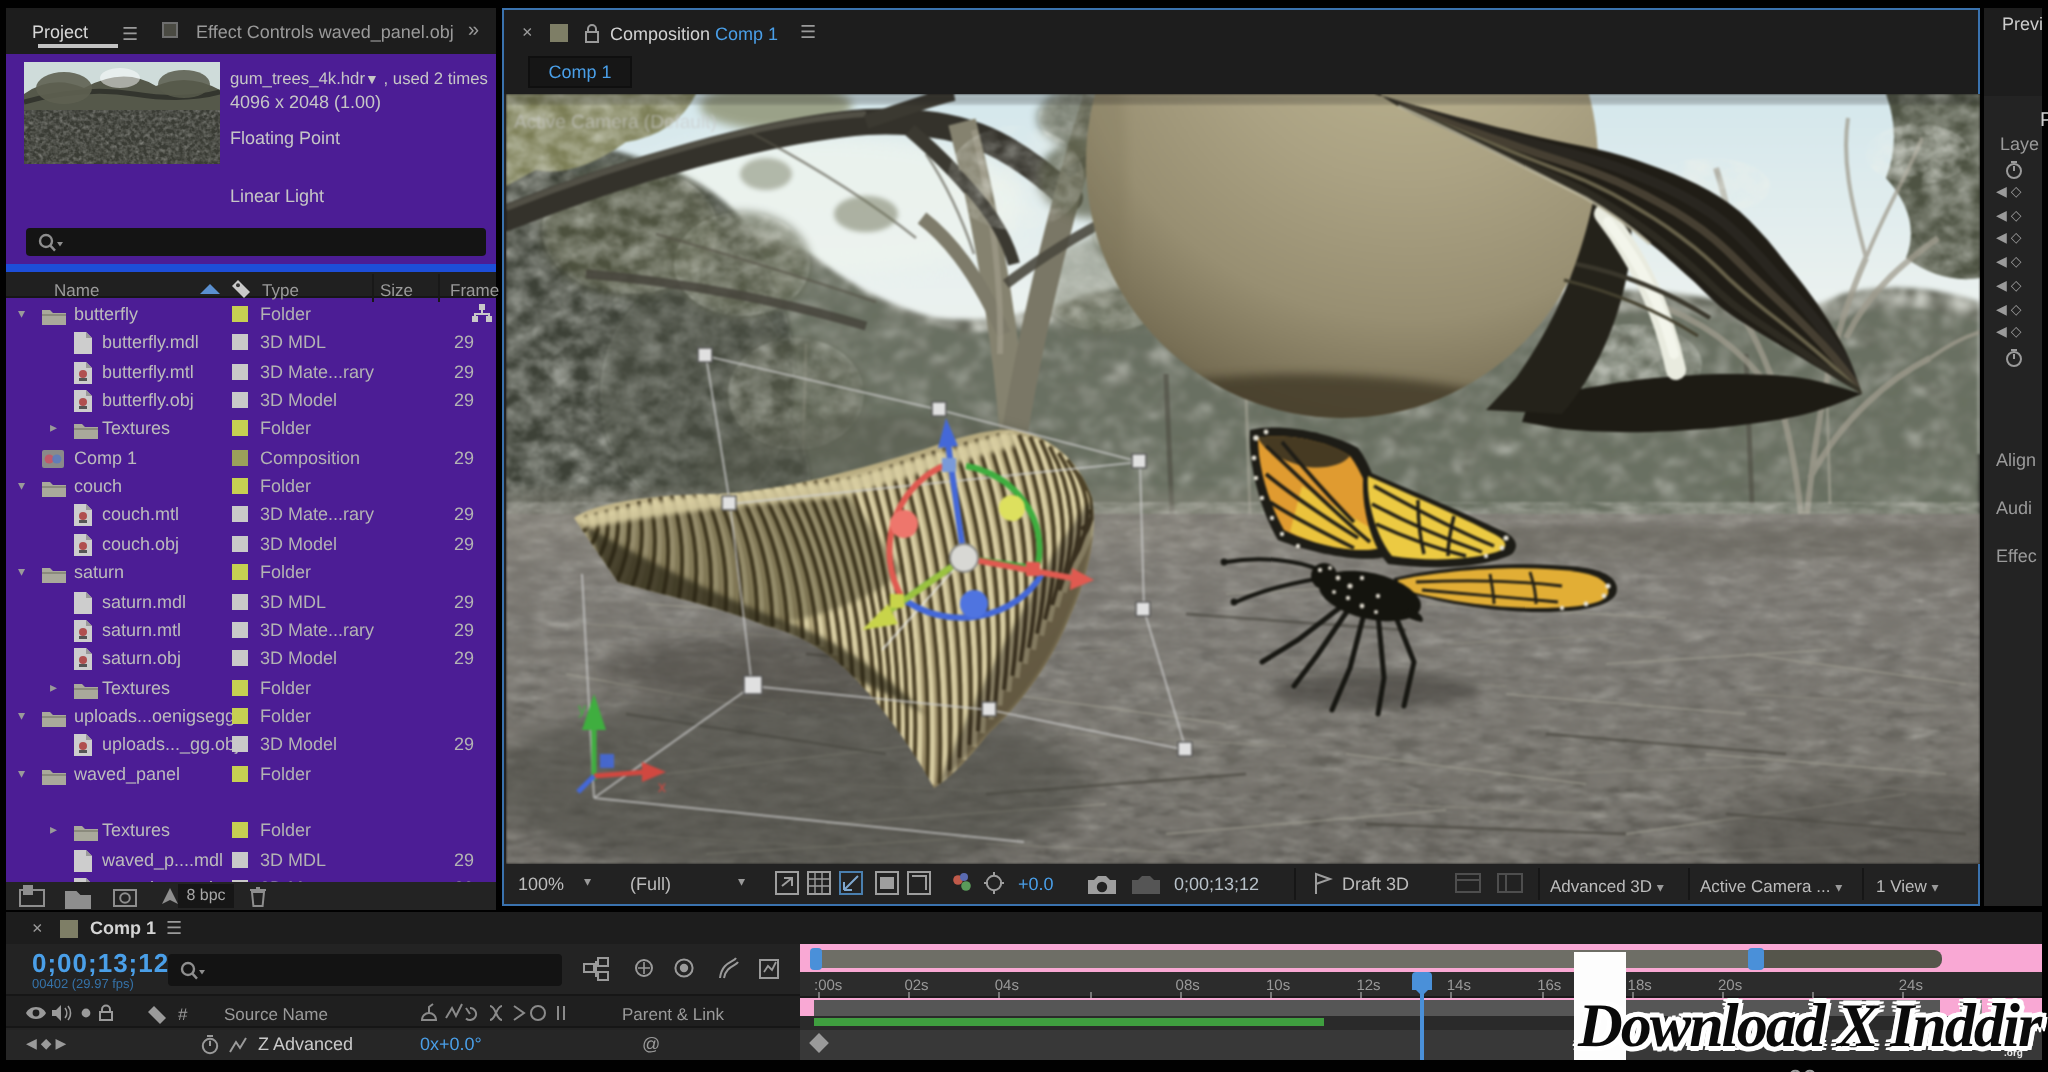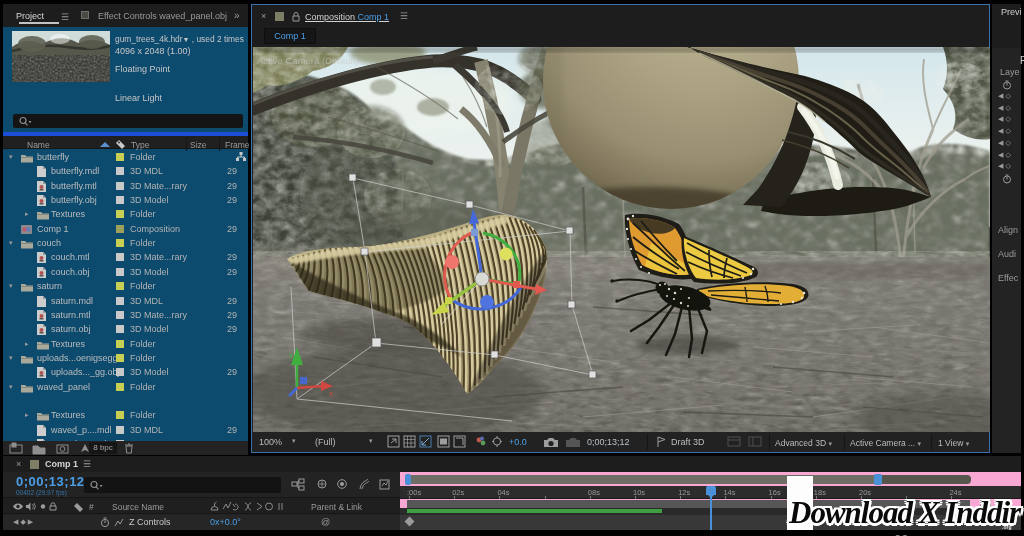--- a/index.html
+++ b/index.html
@@ -8,21 +8,21 @@
   #viewerbox svg{filter:blur(0.45px);}
   .abs{position:absolute;}
   .txt{color:#bcbcbc;font-size:9px;white-space:nowrap;}
   .dim{color:#9a9a9a;}
   .blue{color:#4a9fe8;}
 </style>
 </head>
 <body>
 <div id="stage">
 
-  <div class="abs" style="left:3px;top:4px;width:245px;height:449px;background:#0c4a6e;padding-left:33px;">
+  <div class="abs" style="left:3px;top:4px;width:245px;height:449px;background:#4c1d95;padding-left:33px;">
 
     <div class="abs" style="left:0;top:0;width:245px;height:23px;background:#1d1d1d;">
       <div class="abs txt" style="left:13px;top:7px;color:#d8d8d8;font-size:9px;">Project</div>
       <div class="abs" style="left:58px;top:8px;color:#9a9a9a;font-size:9px;">☰</div>
       <div class="abs" style="left:16px;top:18px;width:40px;height:2px;background:#c3c3c3;"></div>
       <div class="abs" style="left:78px;top:7px;width:8px;height:8px;border:1px solid #6e6e6e;background:#4a4a42;"></div>
       <div class="abs dim" style="left:95px;top:7px;font-size:9px;white-space:nowrap;">Effect Controls waved_panel.obj</div>
       <div class="abs dim" style="left:231px;top:6px;font-size:10px;">»</div>
     </div>
 
@@ -358,21 +358,21 @@
   </div>
 
   <div class="abs" style="left:251px;top:4px;width:739px;height:449px;background:#232323;border:1px solid #3a72ae;">
 
     <div class="abs" style="left:0;top:0;width:737px;height:23px;background:#1d1d1d;">
       <div class="abs dim" style="left:9px;top:6px;font-size:9px;">×</div>
       <div class="abs" style="left:23px;top:7px;width:9px;height:9px;background:#7e7e66;"></div>
       <svg class="abs" style="left:39px;top:6px;" width="10" height="11" viewBox="0 0 10 11">
           <path d="M3,5 v-1.5 a2,2 0 0 1 4,0 V5 M2,5 h6 v5 h-6 z" stroke="#9a9a9a" fill="none"></path>
         </svg>
-      <div class="abs" style="left:53px;top:7px;color:#d2d2d2;font-size:9px;white-space:nowrap;text-decoration:underline;">Composition <span class="blue">Comp 1</span></div>
+      <div class="abs" style="left:53px;top:7px;color:#d2d2d2;font-size:9px;white-space:nowrap;">Composition <span class="blue">Comp 1</span></div>
       <div class="abs dim" style="left:148px;top:6px;font-size:9px;">☰</div>
     </div>
 
     <div class="abs" style="left:0;top:23px;width:737px;height:19px;background:#1d1d1d;"></div>
     <div class="abs" style="left:12px;top:23px;width:52px;height:16px;background:#161616;border:1px solid #0f0f0f;color:#4a9fe8;font-size:9px;text-align:center;line-height:15px;">Comp 1</div>
 
     <div class="abs" style="left:1px;top:42px;width:737px;height:385px;background:#151515;overflow:hidden;" id="viewerbox">
 <svg width="737" height="385" viewBox="0 0 737 385">
 <defs>
   <linearGradient id="sky" x1="0" y1="0" x2="0" y2="1">
@@ -853,21 +853,21 @@
         </svg>
         <div class="abs dim" style="left:308px;top:4px;font-size:8.5px;">Parent &amp; Link</div>
       </div>
       <div class="abs" style="left:0;top:59px;width:397px;height:15px;background:#262626;">
         <div class="abs dim" style="left:10px;top:3px;font-size:7px;letter-spacing:2px;">◀◆▶</div>
         <svg class="abs" style="left:97px;top:2px;" width="26" height="11" viewBox="0 0 26 11">
           <circle cx="5" cy="6" r="3.6" fill="none" stroke="#9a9a9a"></circle>
           <path d="M5,6 v-2.6 M3.5,1 h3" stroke="#9a9a9a"></path>
           <path d="M15,9 l3,-5 l2,3 l3,-5" stroke="#9a9a9a" fill="none"></path>
         </svg>
-        <div class="abs" style="left:126px;top:2px;color:#c9c9c9;font-size:9px;">Z Controls</div>
+        <div class="abs" style="left:126px;top:2px;color:#c9c9c9;font-size:9px;">Z Advanced</div>
         <div class="abs blue" style="left:207px;top:2px;font-size:9px;">0x+0.0°</div>
         <div class="abs dim" style="left:318px;top:2px;font-size:9px;">@</div>
       </div>
       <div class="abs" style="left:397px;top:16px;width:621px;height:58px;background:#f9a8d4;">
         <div class="abs" style="left:7px;top:3px;width:563px;height:9px;background:#6e6e66;border-radius:4px;"></div>
         <div class="abs" style="left:481px;top:3px;width:90px;height:9px;background:#55554b;border-radius:0 4px 4px 0;"></div>
         <div class="abs" style="left:5px;top:2px;width:6px;height:11px;background:#4a90d9;border-radius:2px;"></div>
         <div class="abs" style="left:474px;top:2px;width:8px;height:11px;background:#4a90d9;border-radius:2px;"></div>
         <div class="abs" style="left:0;top:14px;width:621px;height:13px;background:#2c2c2c;border-bottom:1px solid #1a1a1a;">
           <div class="abs dim" style="left:7px;top:2px;font-size:7.5px;">:00s</div>

